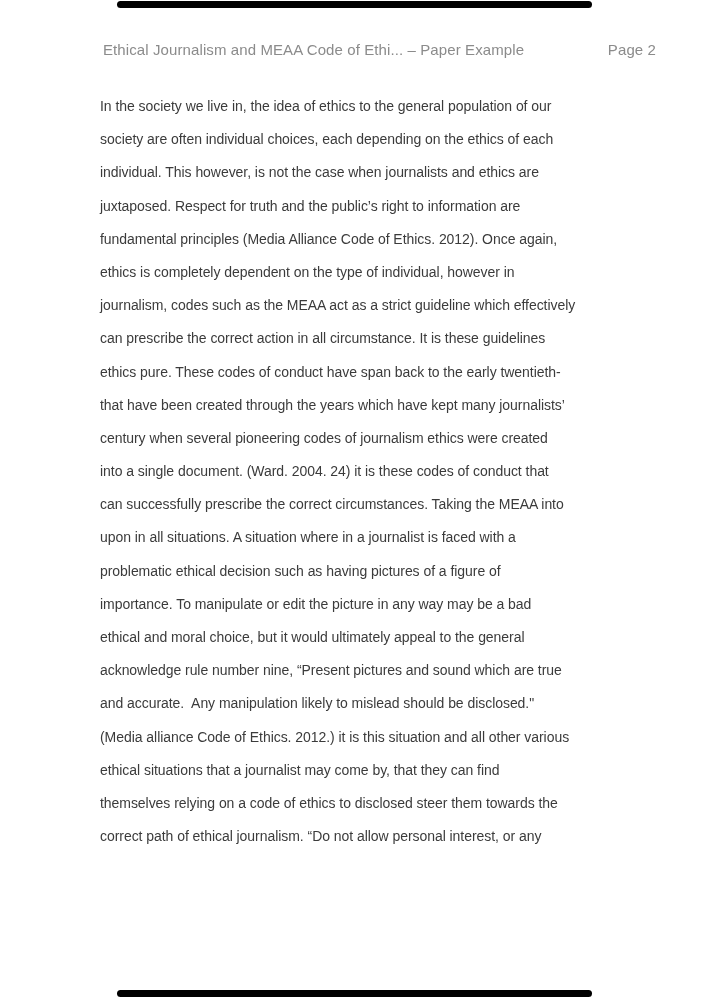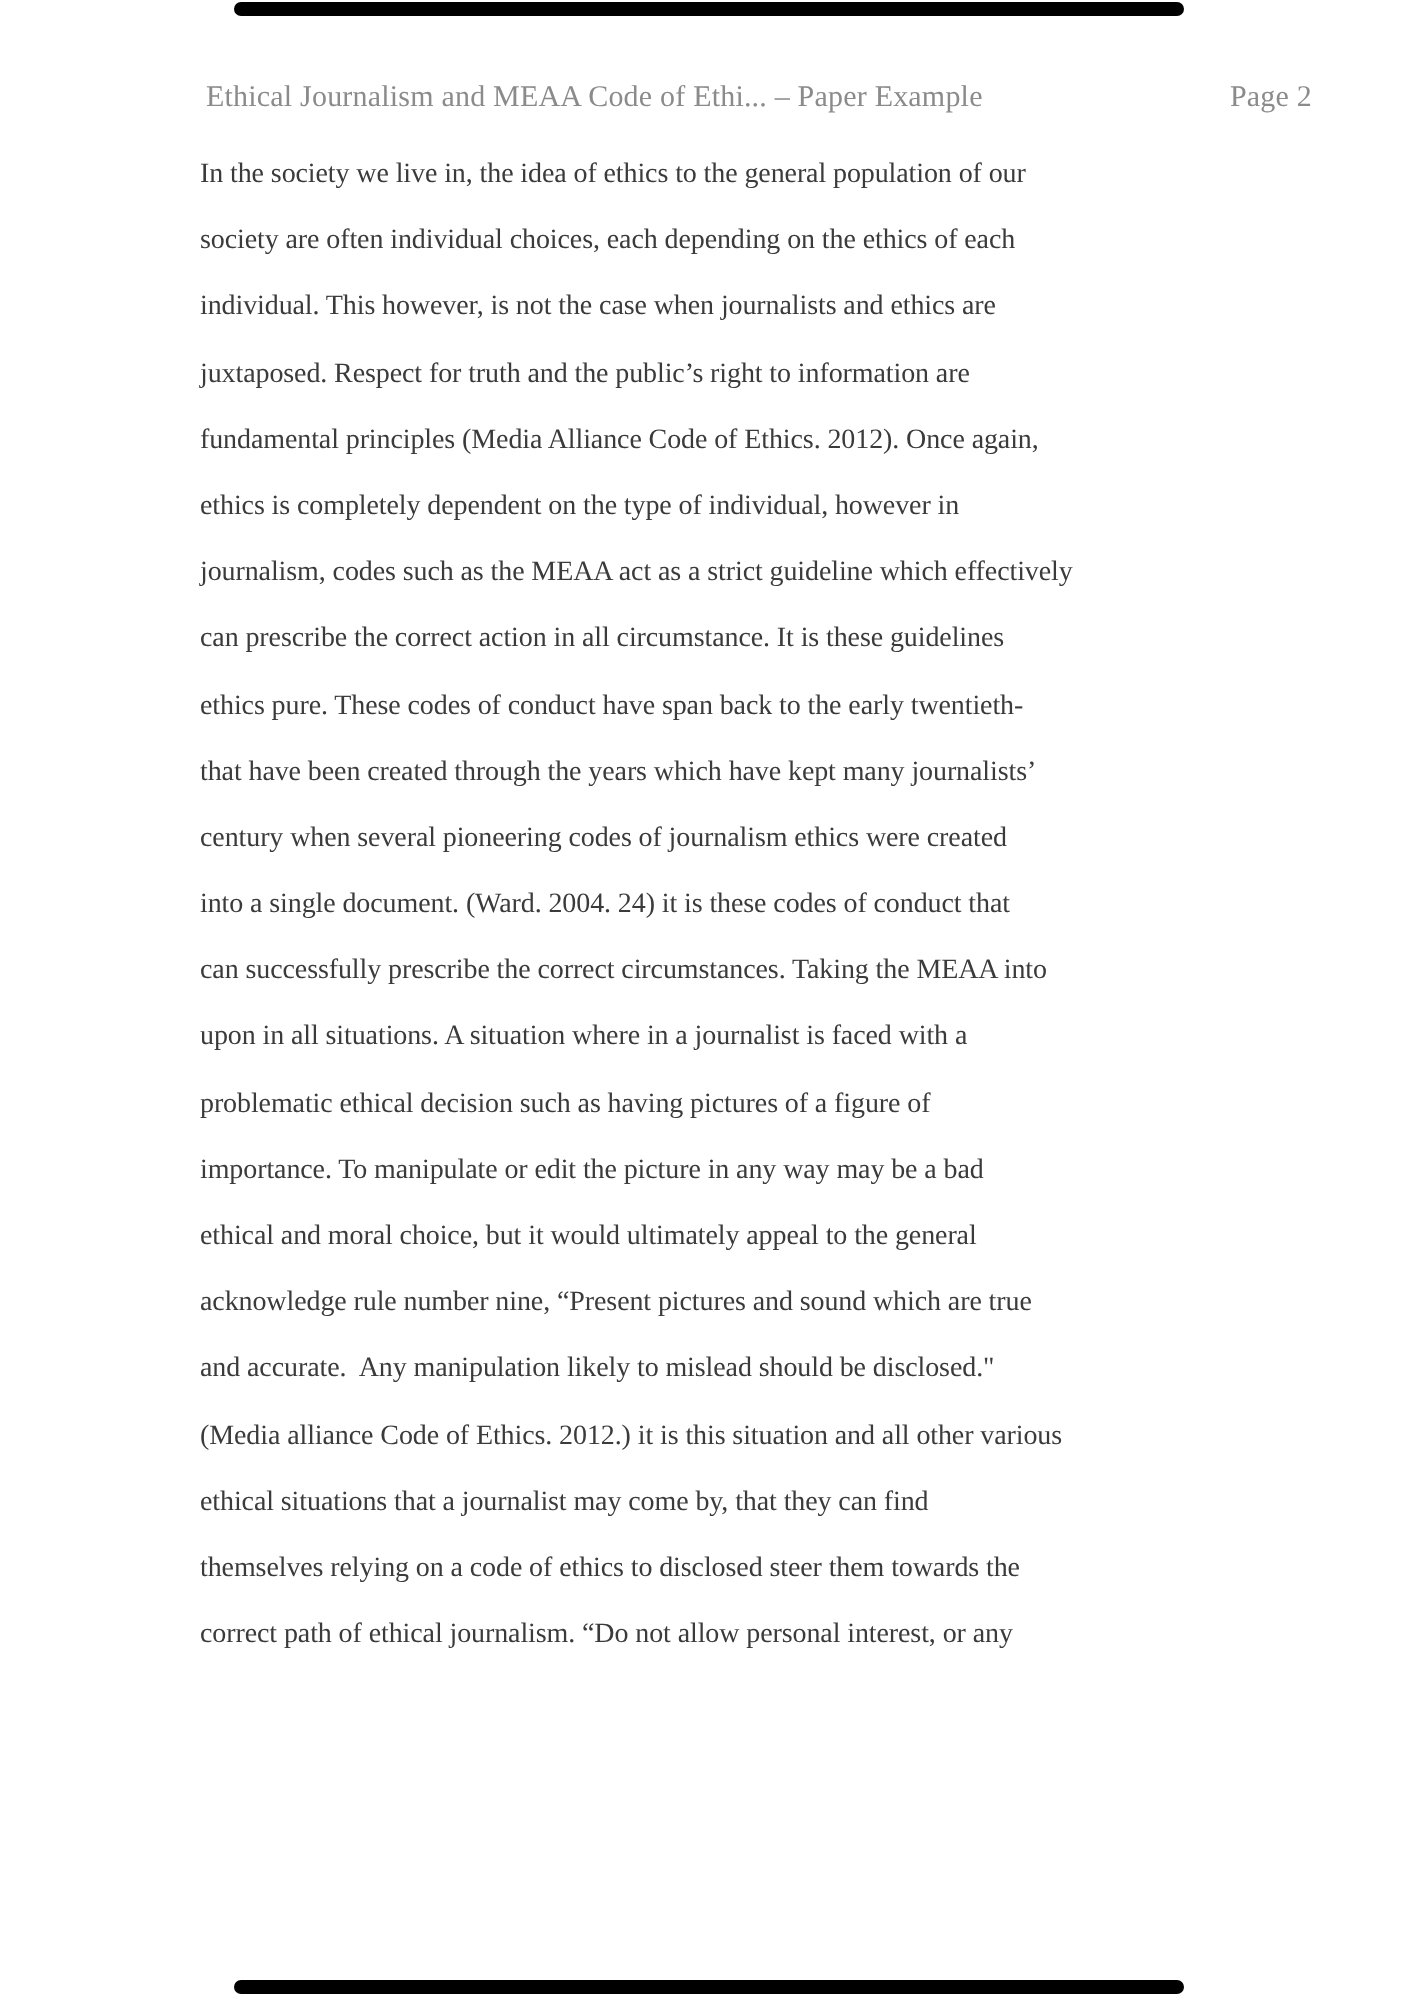--- a/index.html
+++ b/index.html
@@ -9,21 +9,21 @@
     --page-bg:#ffffff;
     --edge-bar:#000000;
   }
   *{margin:0;padding:0;box-sizing:border-box;}
   html,body{background:#fff;}
   .page{
     position:relative;
     width:704px;
     height:1000px;
     background:var(--page-bg);
-    font-family:Liberation Serif, serif;
+    font-family:Liberation Sans, sans-serif;
     overflow:hidden;
   }
   .edge-bar{
     position:absolute;
     left:117px;
     width:475px;
     height:7px;
     background:var(--edge-bar);
     border-radius:3.5px;
   }
@@ -37,21 +37,21 @@
     display:flex;
     justify-content:space-between;
     align-items:baseline;
     color:var(--header-text);
     font-size:15px;
     letter-spacing:0.1px;
     white-space:pre;
   }
   .essay{
     position:absolute;
-    top:71px;
+    top:90px;
     left:100px;
     color:var(--body-text);
   }
   .essay .line{
     height:33.2px;
     line-height:33.2px;
     font-size:14px;
     letter-spacing:-0.05px;
     white-space:pre;
   }

